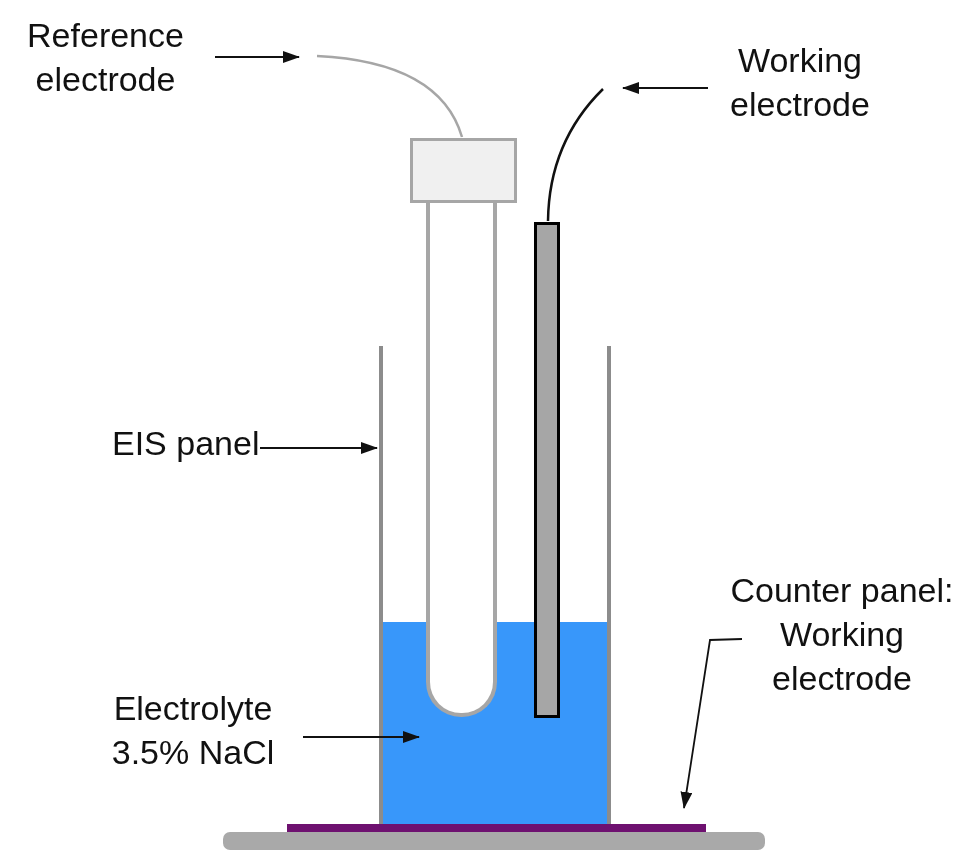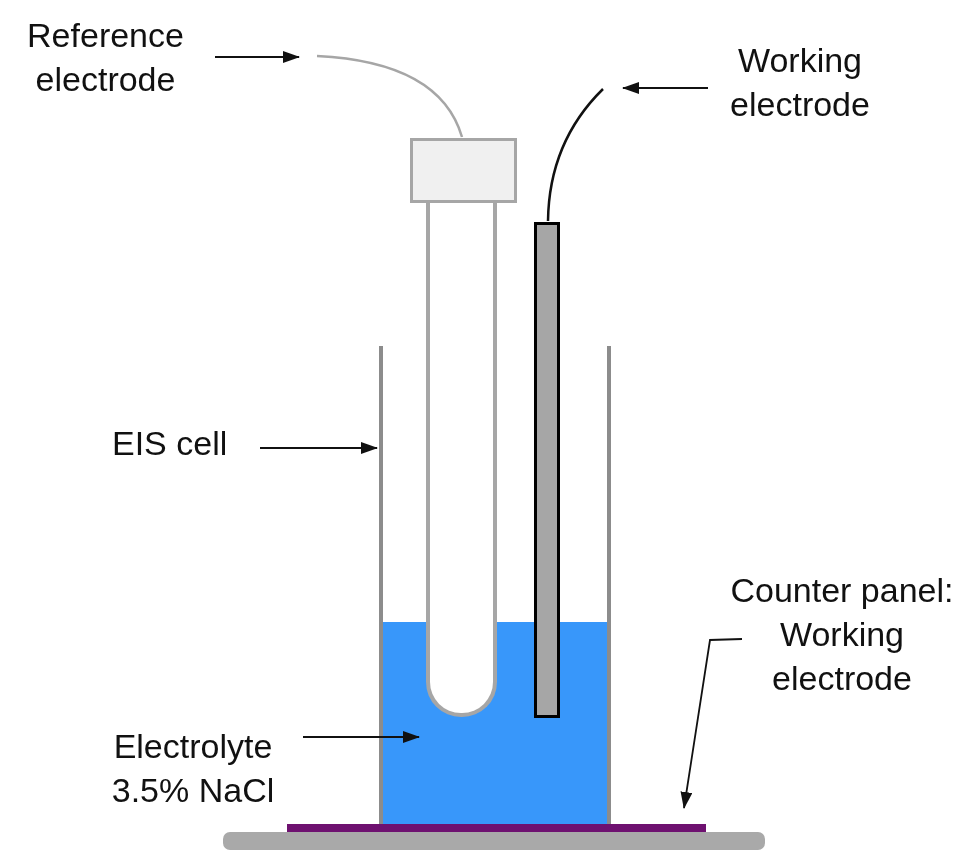--- a/index.html
+++ b/index.html
@@ -103,21 +103,21 @@
     color: var(--text_color, #111111);
     font-size: 34px;
     line-height: 44px;
     white-space: pre-line;
     text-align: center;
     z-index: 8;
   }
   #label-reference   { left: 8px;   top: 13px;  width: 195px; }
   #label-counter     { left: 700px; top: 38px;  width: 200px; }
   #label-eis         { left: 112px; top: 421px; width: 150px; text-align: left; }
-  #label-electrolyte { left: 93px;  top: 724px; width: 200px; text-align: center; }
+  #label-electrolyte { left: 93px;  top: 686px; width: 200px; text-align: center; }
   #label-coated      { left: 722px; top: 568px; width: 240px; }
 </style>
 </head>
 <body>
 
 <div id="canvas">
 
   <div class="shape" id="liquid"></div>
   <div class="shape" id="panel"></div>
   <div class="shape" id="base"></div>
@@ -146,21 +146,21 @@
 
     <path class="arrow-line" d="M742,639 L710,640 L684,808" marker-end="url(#arr)"></path>
   </svg>
 
   <div class="label" id="label-reference">Reference
 electrode</div>
 
   <div class="label" id="label-counter">Working
 electrode</div>
 
-  <div class="label" id="label-eis">EIS cell</div>
+  <div class="label" id="label-eis">EIS panel</div>
 
   <div class="label" id="label-electrolyte">Electrolyte
 3.5% NaCl</div>
 
   <div class="label" id="label-coated">Counter panel:
 Working
 electrode</div>
 
 </div>
 

